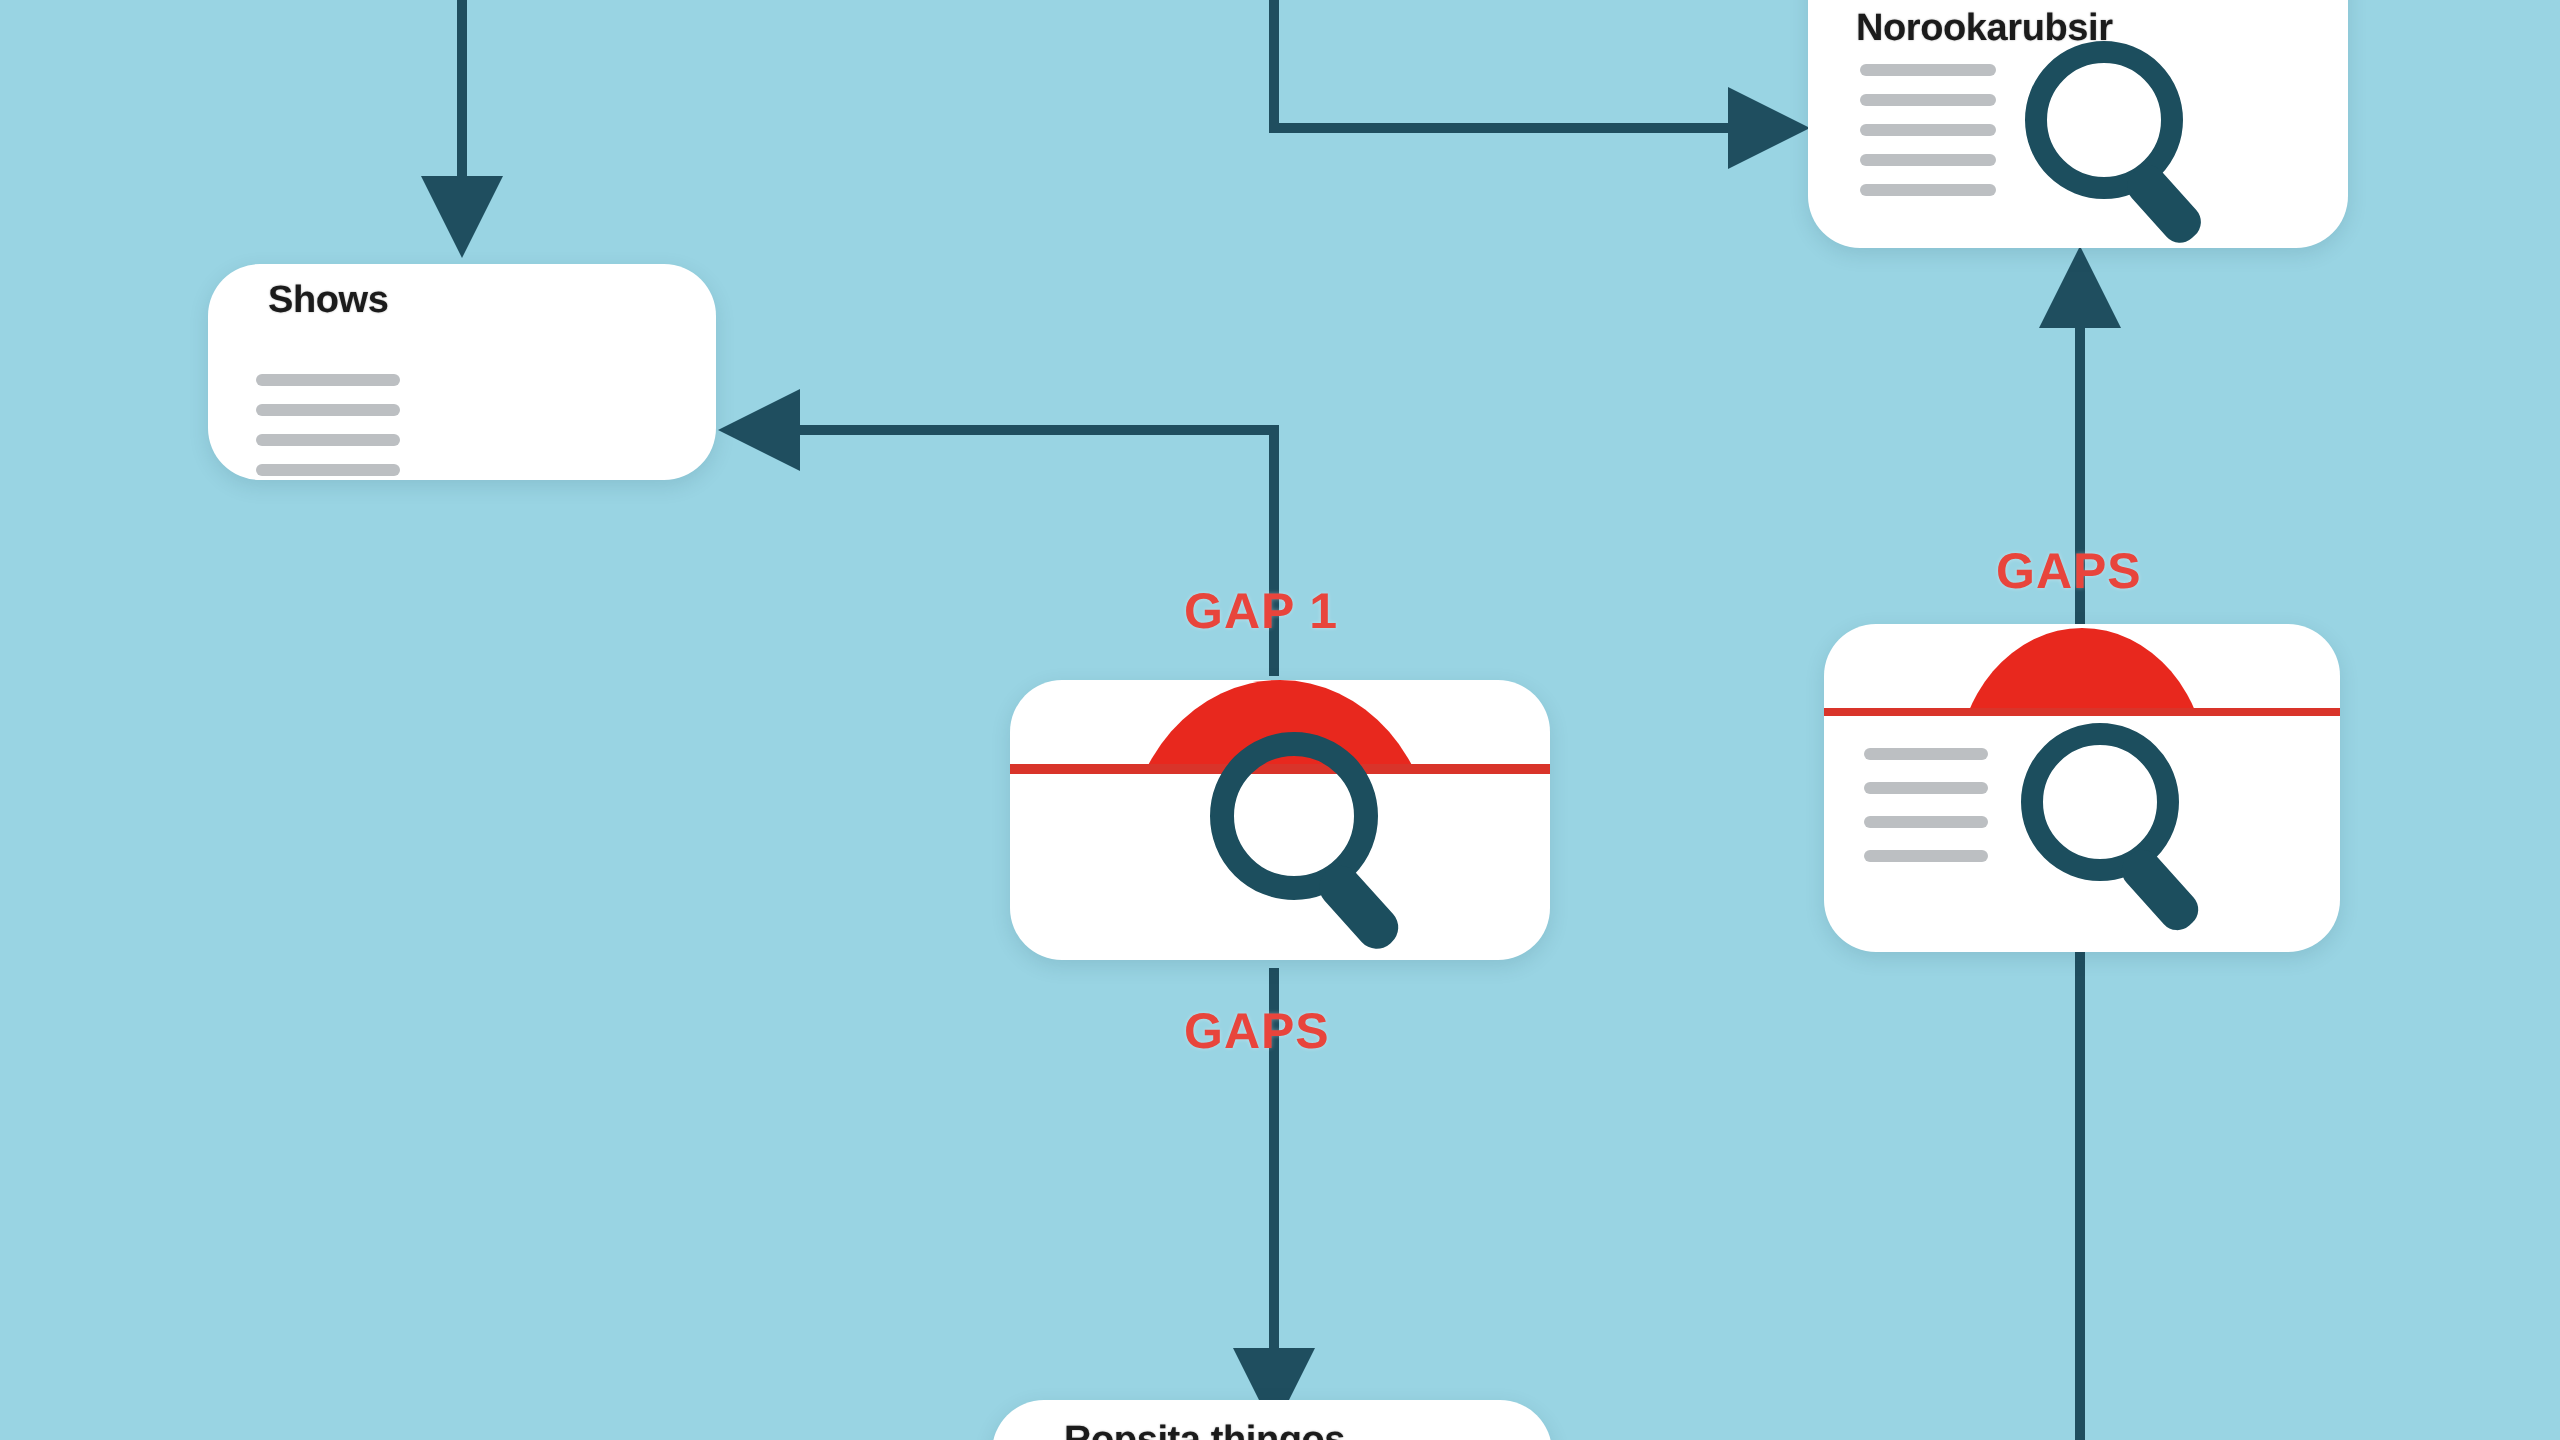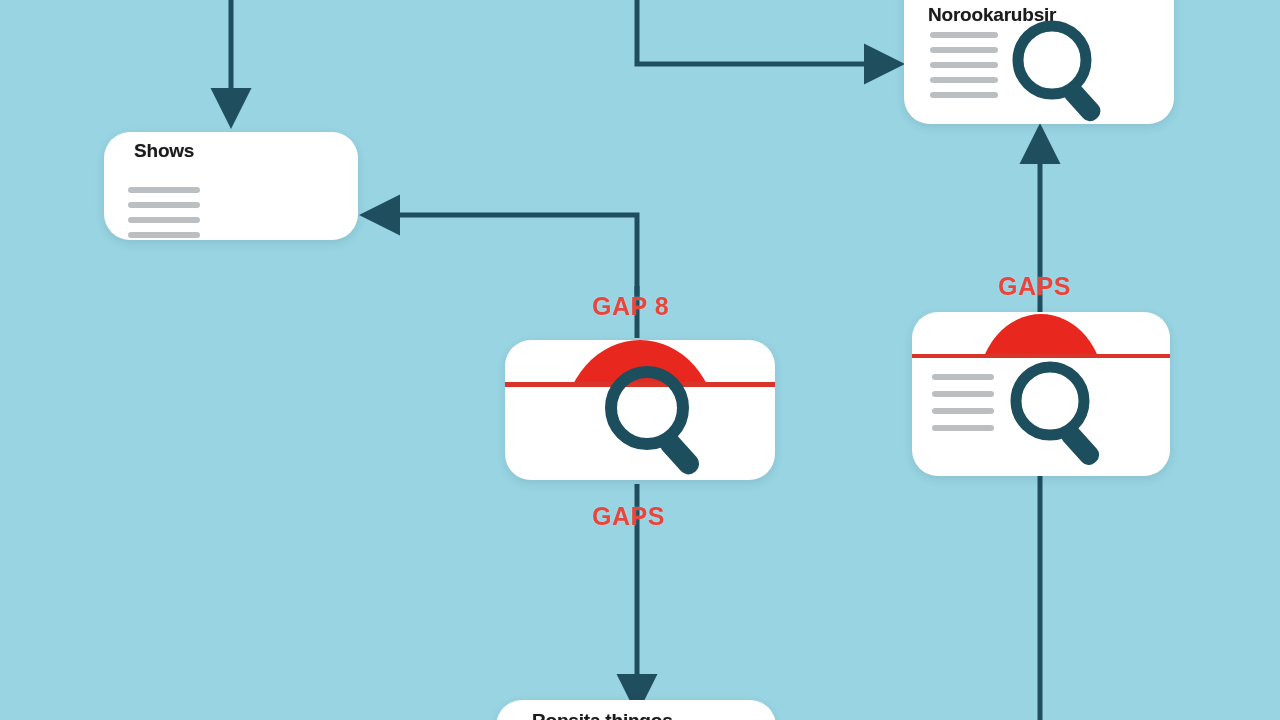--- a/index.html
+++ b/index.html
@@ -201,19 +201,19 @@
       </svg>
     </div>
   </div>
 
   <div class="card" style="left:496px; top:700px; width:280px; height:120px;">
     <div class="card-inner">
       <div class="card-title" style="top:10px; left:36px;">Ropsita thingos</div>
     </div>
   </div>
 
-  <div class="edge-label" style="left:592px; top:292px;">GAP 8</div>
+  <div class="edge-label" style="left:592px; top:292px;">GAP 1</div>
 
   <div class="edge-label" style="left:592px; top:502px;">GAPS</div>
 
   <div class="edge-label" style="left:998px; top:272px;">GAPS</div>
 
 </div>
 
 </body></html>

